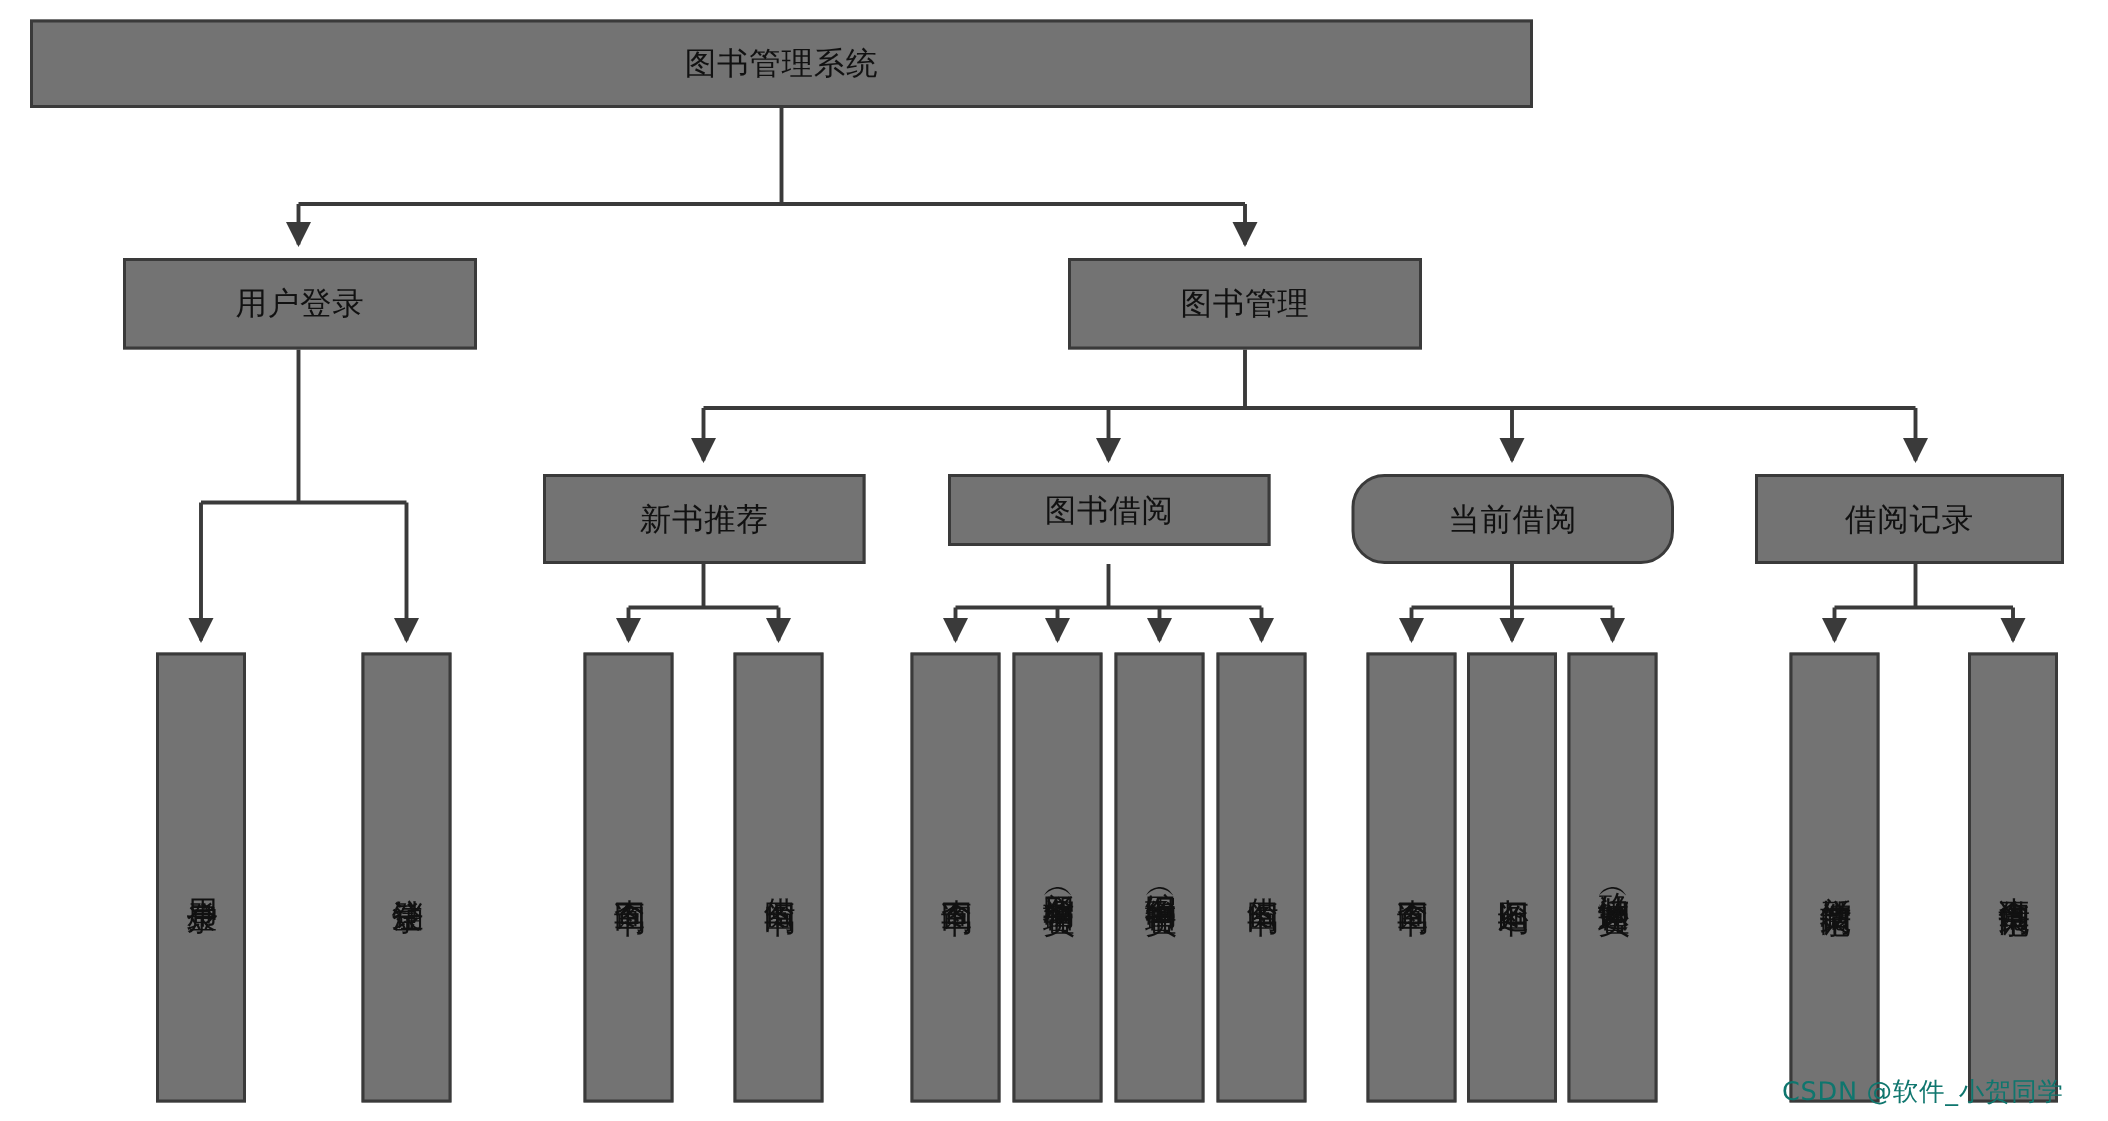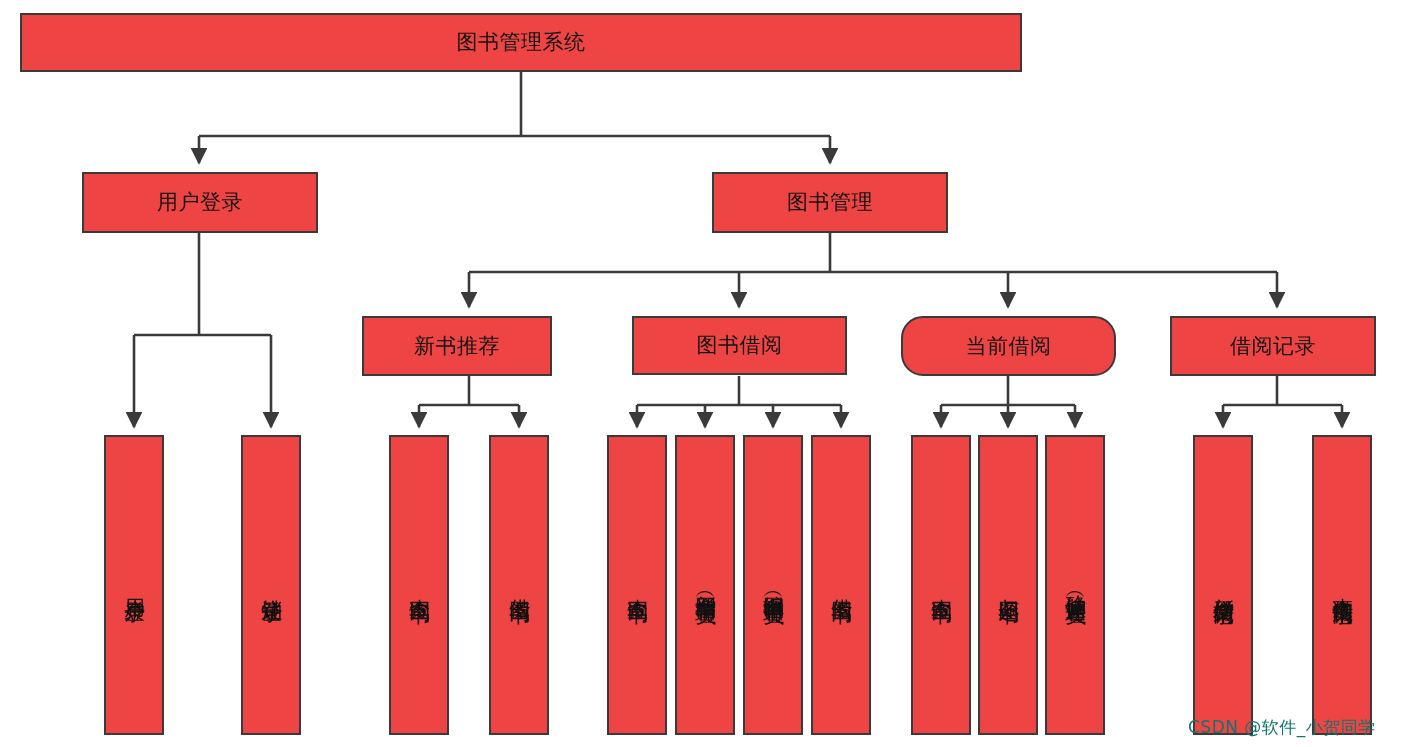--- a/index.html
+++ b/index.html
@@ -10,21 +10,21 @@
     font-family:"DejaVu Sans","Liberation Sans",sans-serif;
     overflow:hidden;
     position:relative;
   }
   #canvas{position:absolute;left:0;top:0;width:1405px;height:747px;}
   #svg-layer{position:absolute;left:0;top:0;width:1405px;height:747px;}
 
   .node{
     position:absolute;
     box-sizing:border-box;
-    background:#ef4444;
+    background:#737373;
     border:2.2px solid #3a3a3a;
     display:flex;
     align-items:center;
     justify-content:center;
     color:#1a1a1a;
   }
   .node .label{
     font-size:21px;
     line-height:1.08;
     letter-spacing:0.5px;
@@ -114,24 +114,24 @@
     <span class="label">图书管理系统</span>
   </div>
 
   <div class="node" style="left:82px;top:172px;width:236px;height:61px;">
     <span class="label">用户登录</span>
   </div>
   <div class="node" style="left:712px;top:172px;width:236px;height:61px;">
     <span class="label">图书管理</span>
   </div>
 
-  <div class="node" style="left:362px;top:316px;width:190px;height:60px;">
+  <div class="node" style="left:362px;top:316px;width:215px;height:60px;">
     <span class="label">新书推荐</span>
   </div>
-  <div class="node" style="left:632px;top:316px;width:215px;height:59px;">
+  <div class="node" style="left:632px;top:316px;width:215px;height:48px;">
     <span class="label">图书借阅</span>
   </div>
   <div class="node" style="left:901px;top:316px;width:215px;height:60px;border-radius:22px;">
     <span class="label">当前借阅</span>
   </div>
   <div class="node" style="left:1170px;top:316px;width:206px;height:60px;">
     <span class="label">借阅记录</span>
   </div>
 
   <div class="node leaf" style="left:104px;top:435px;width:60px;height:300px;">

